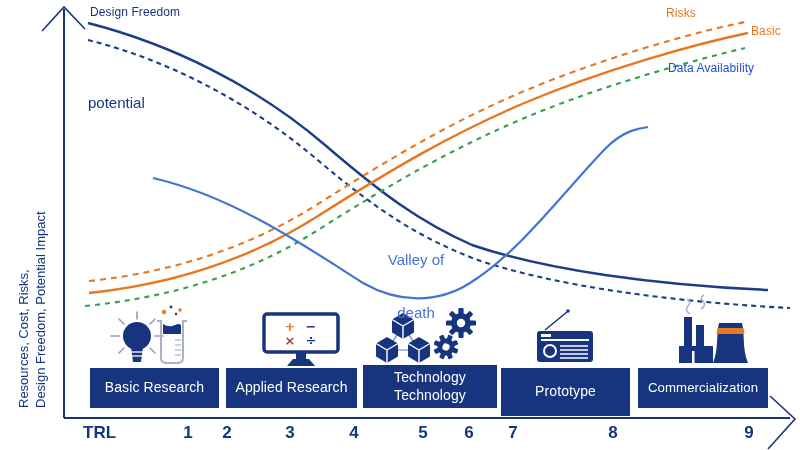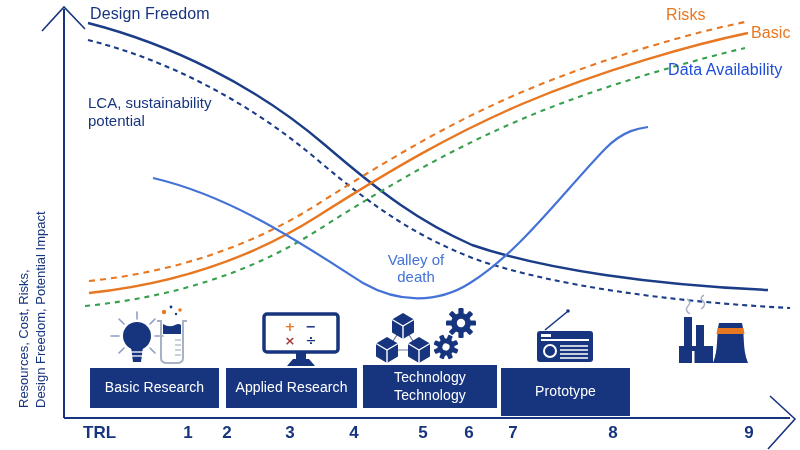--- a/index.html
+++ b/index.html
@@ -6,21 +6,21 @@
   .canvas{
     position:relative;width:800px;height:450px;background:#fff;overflow:hidden;
     font-family:"Liberation Sans","DejaVu Sans",sans-serif;
   }
   .layer{position:absolute;left:0;top:0;}
   .lbl{position:absolute;white-space:nowrap;}
   .navy{color:#17357E;}
   .orange{color:#E87722;}
   .green{color:#1d4ed8;}
   .blue{color:#4472D6;}
-  .ann{font-size:16px;font-weight:500;letter-spacing:.1px;}
+  .ann{font-size:12px;font-weight:500;letter-spacing:.1px;}
   .lca{font-size:15px;line-height:18px;font-weight:500;}
   .valley{font-size:15px;line-height:17px;font-weight:500;text-align:center;white-space:normal;}
   .yaxis-label{
     position:absolute;left:-76px;top:281px;width:218px;height:36px;
     transform:rotate(-90deg);color:#17357E;font-size:13px;line-height:17px;
     font-weight:500;text-align:left;white-space:nowrap;
   }
   .stage-box{
     position:absolute;background:#17357E;color:#fff;display:flex;
     align-items:center;justify-content:center;text-align:center;
@@ -174,40 +174,40 @@
       <rect x="696" y="325" width="8" height="23" fill="#17357E"></rect>
       <rect x="679" y="346" width="34" height="17" fill="#17357E"></rect>
       <rect x="692" y="351" width="2.5" height="12" fill="#fff"></rect>
       <path d="M 713 363 C 719 348 716 334 719 323 L 742 323 C 745 334 742 348 748 363 Z" fill="#17357E"></path>
       <path d="M 717.5 328 L 743.5 328 L 744.5 334 L 716.5 334 Z" fill="#E87722"></path>
     </g>
   </svg>
 
   <div class="lbl ann navy" style="left:90px;top:5px;">Design Freedom</div>
   <div class="lbl lca navy" style="left:88px;top:94px;white-space:normal;width:150px;">
-    <span style="display:block;">LCA, sustainability</span>
     <span style="display:block;">potential</span>
   </div>
   <div class="lbl ann orange" style="left:666px;top:6px;">Risks</div>
   <div class="lbl ann orange" style="left:751px;top:24px;">Basic</div>
   <div class="lbl ann green" style="left:668px;top:61px;">Data Availability</div>
   <div class="lbl valley blue" style="left:366px;top:251px;width:100px;">
     <span style="display:block;">Valley of</span>
-    <span style="display:block;">death</span>
+    <span style="display:block;margin-top:36px;">death</span>
   </div>
 
   <div class="yaxis-label">
     <span style="display:block;">Resources, Cost, Risks,</span>
     <span style="display:block;">Design Freedom, Potential Impact</span>
   </div>
 
   <div class="stage-box" style="left:90px;top:368px;width:129px;height:40px;">Basic Research</div>
   <div class="stage-box" style="left:226px;top:368px;width:131px;height:40px;">Applied Research</div>
   <div class="stage-box" style="left:363px;top:365px;width:134px;height:43px;">Technology Technology</div>
   <div class="stage-box" style="left:501px;top:368px;width:129px;height:48px;">Prototype</div>
+  <div class="stage-box small" style="left:638px;top:368px;width:130px;height:40px;">Commercialization</div>
 
   <div class="trl-row">
     <span class="trl-word">TRL</span>
     <span class="tick" style="left:147px;">1</span>
     <span class="tick" style="left:186px;">2</span>
     <span class="tick" style="left:249px;">3</span>
     <span class="tick" style="left:313px;">4</span>
     <span class="tick" style="left:382px;">5</span>
     <span class="tick" style="left:428px;">6</span>
     <span class="tick" style="left:472px;">7</span>

